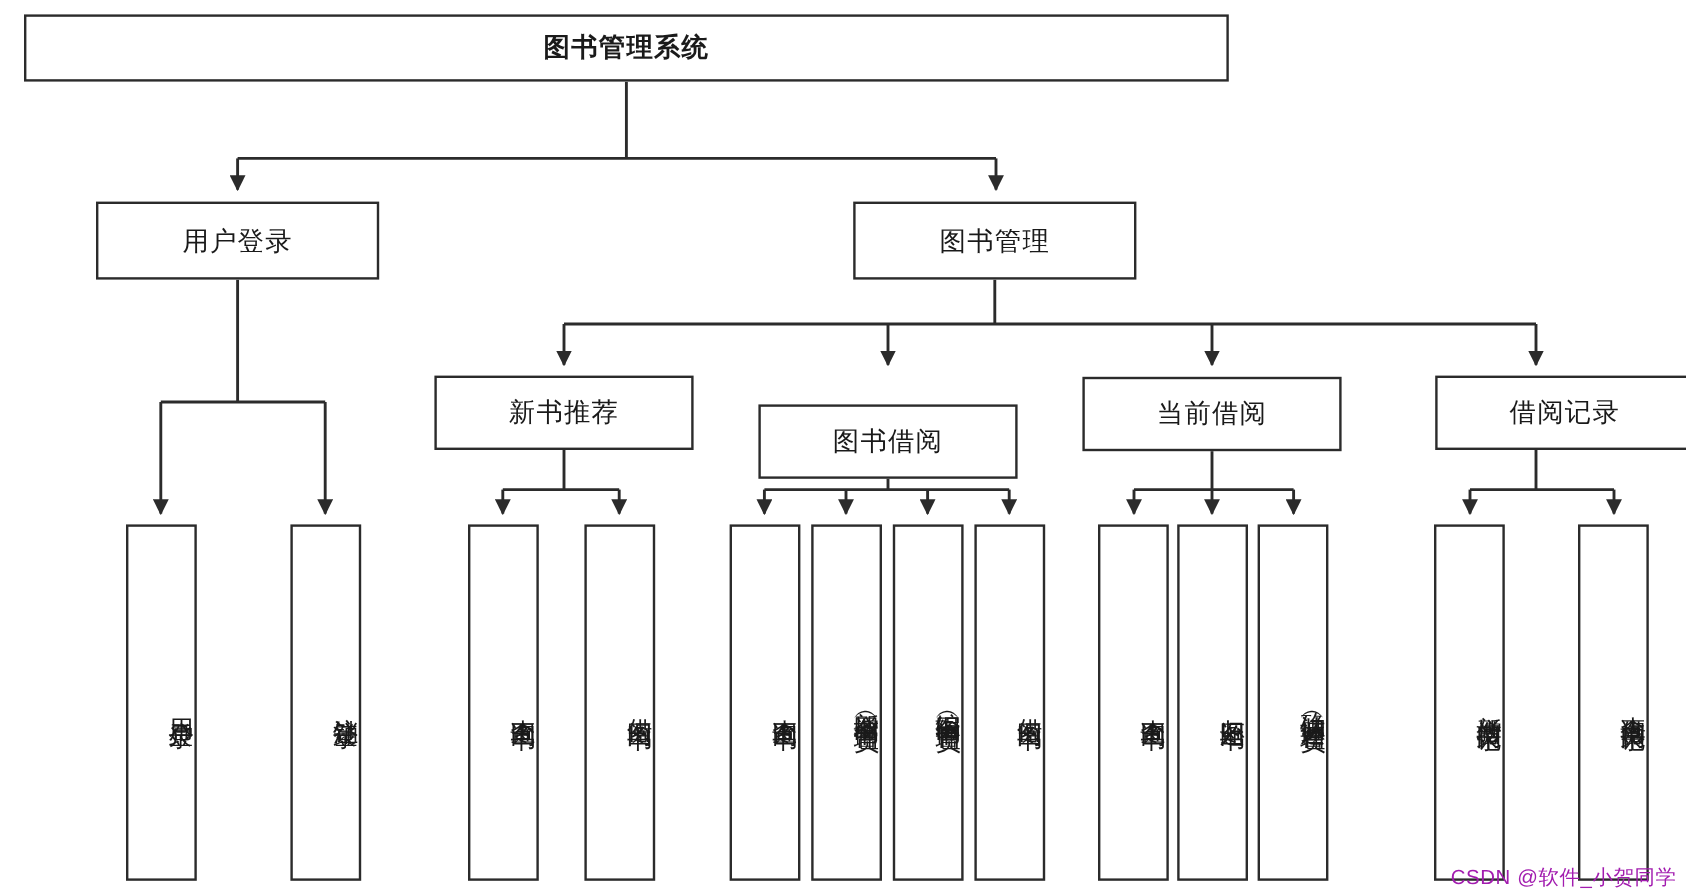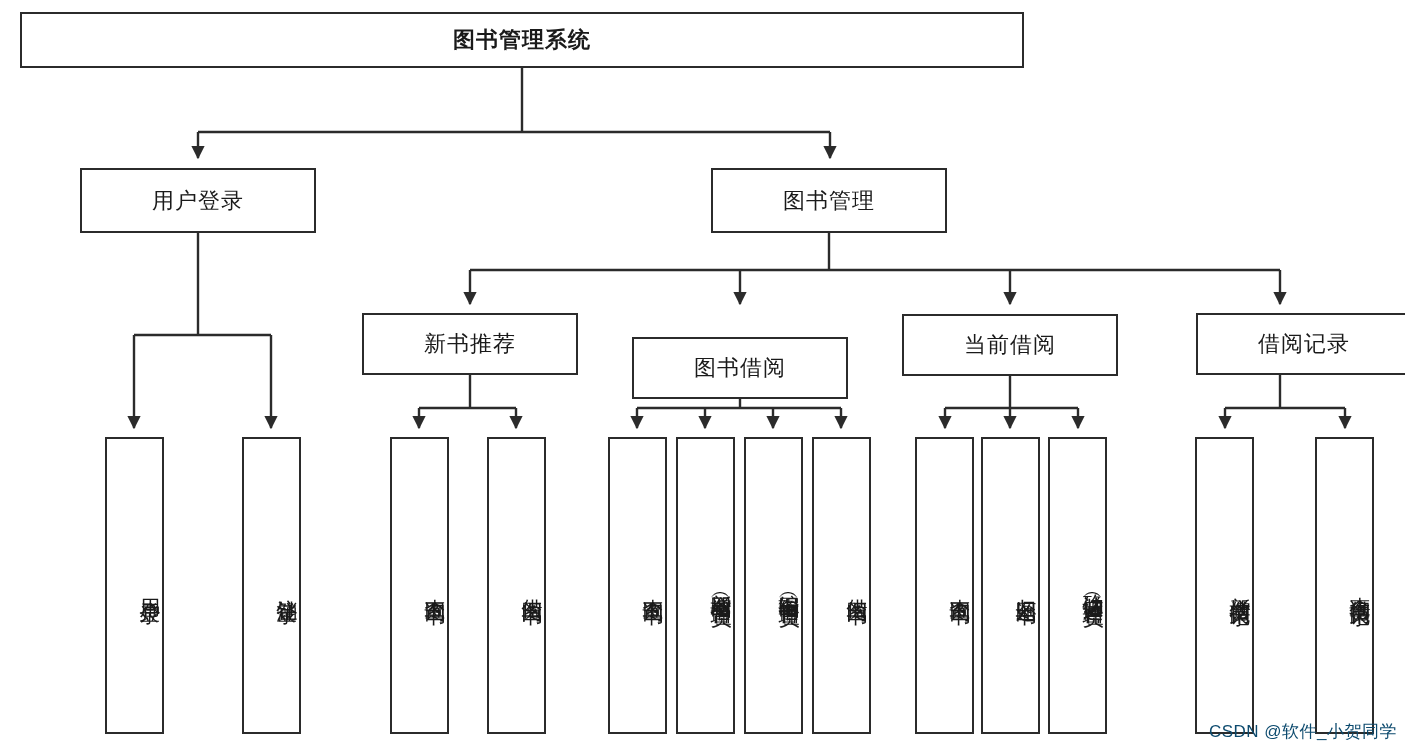--- a/index.html
+++ b/index.html
@@ -55,21 +55,21 @@
     width: 1405px;
     height: 747px;
     z-index: 1;
     pointer-events: none;
   }
   .watermark {
     position: absolute;
     right: 8px;
     bottom: 4px;
     font-size: 17px;
-    color: #0c4a6e;
+    color: #a21caf;
     z-index: 5;
     letter-spacing: 0.5px;
     white-space: nowrap;
   }
 </style>
 </head>
 <body>
 
 <div id="canvas">
 

